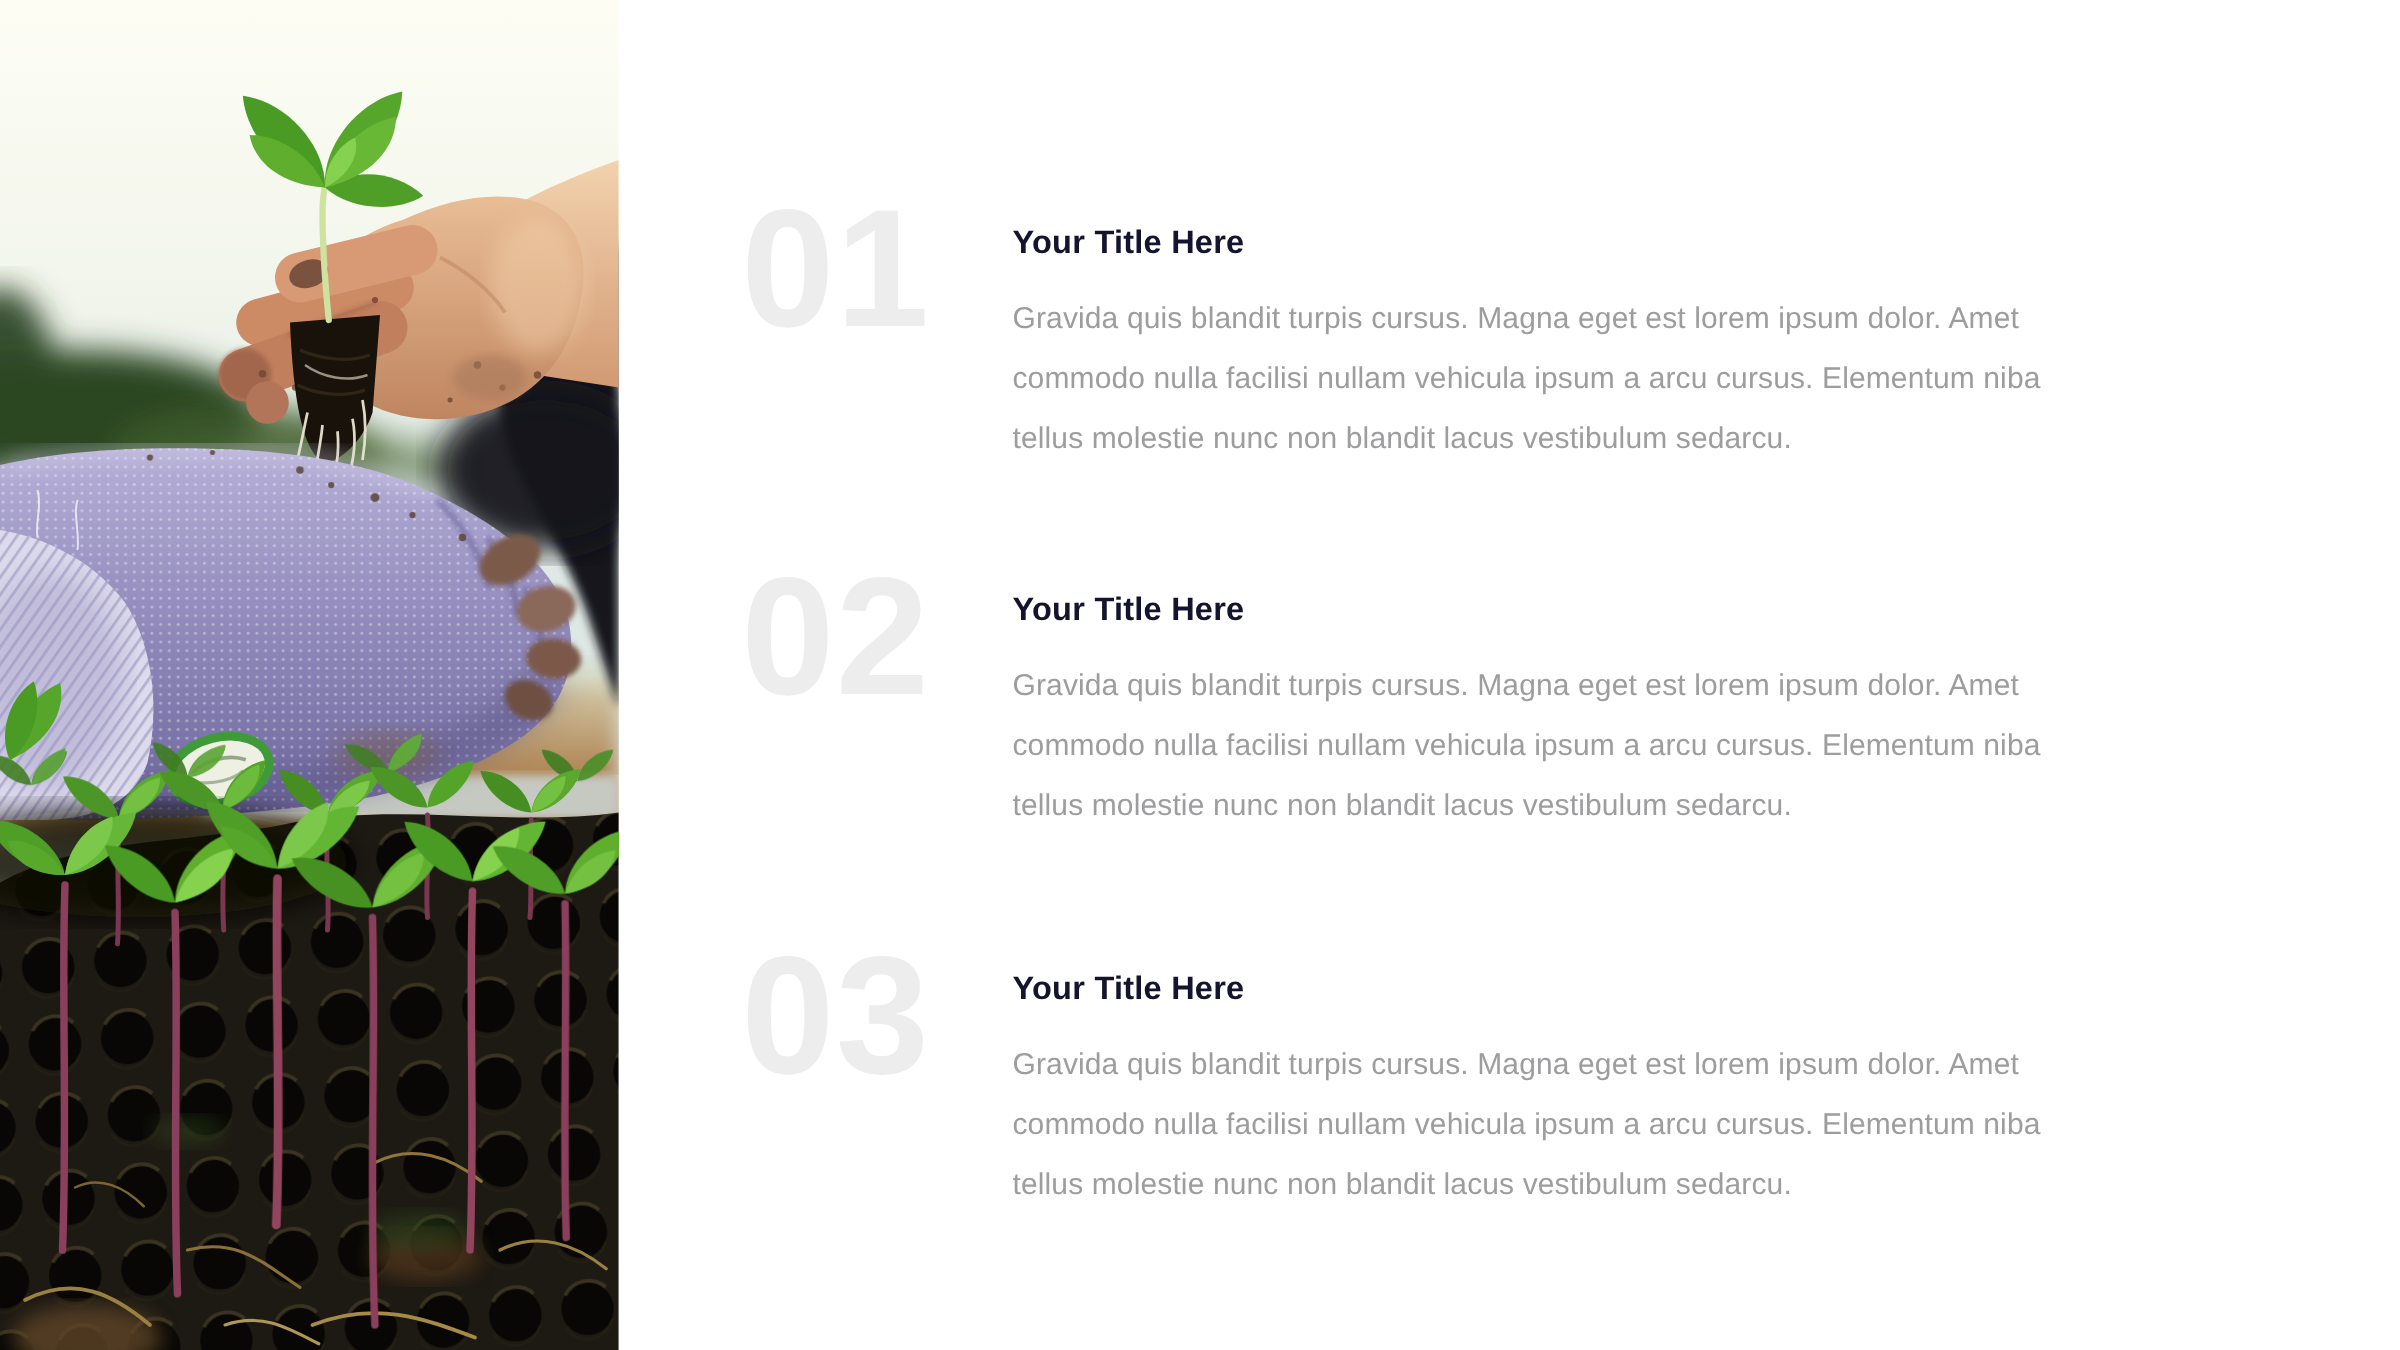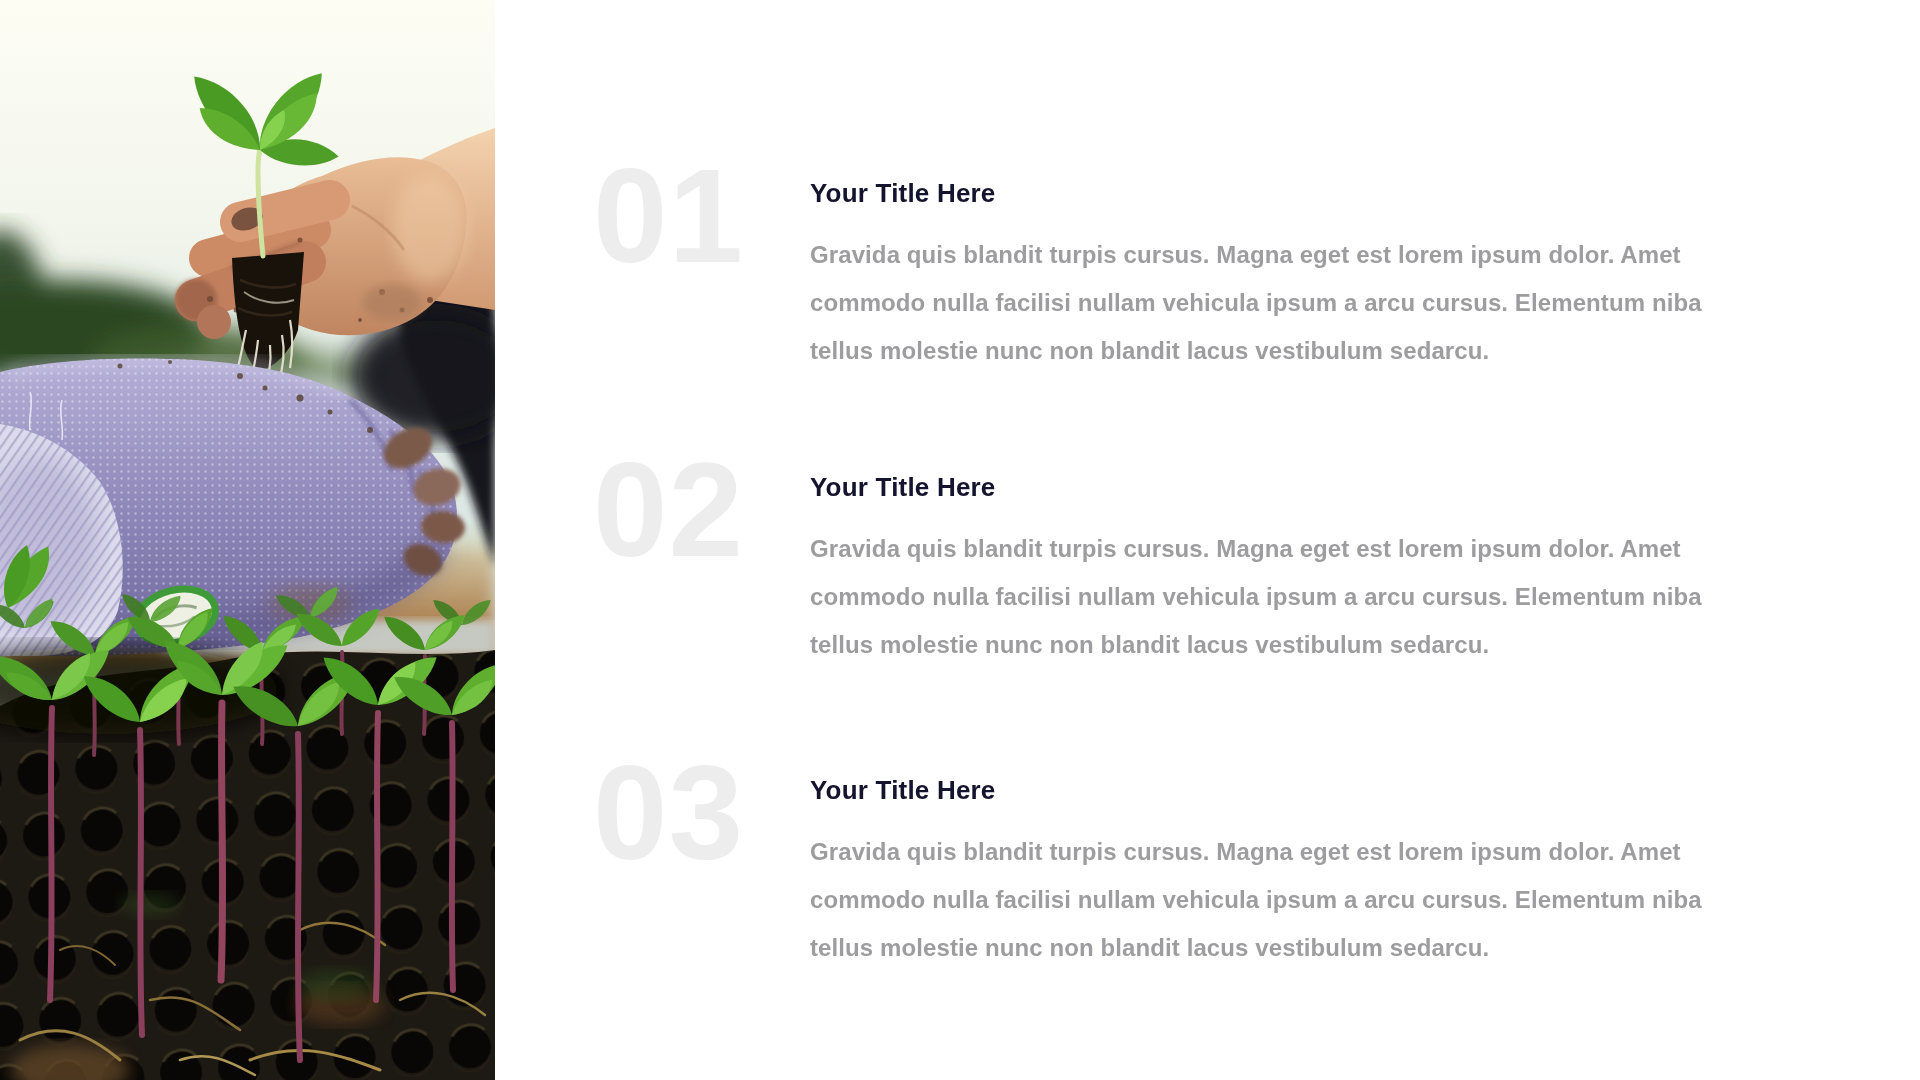--- a/index.html
+++ b/index.html
@@ -13,21 +13,21 @@
   .section{position:absolute;left:593px;width:1190px;}
   .sec-1{top:155px}
   .sec-2{top:449px}
   .sec-3{top:752px}
   .num{
     position:absolute;left:0;top:-6px;
     font-size:134px;line-height:1;font-weight:700;color:#ededed;letter-spacing:1px;
   }
   .txt{margin-left:217px;width:950px;}
   .title{font-size:26px;line-height:32px;font-weight:700;color:#14142e;letter-spacing:.2px;}
-  .para{margin:22px 0 0;font-size:24px;line-height:48px;color:#9d9d9f;white-space:pre-line;letter-spacing:.1px;font-weight:bold;}
+  .para{margin:22px 0 0;font-size:24px;line-height:48px;color:#9d9d9f;white-space:pre-line;letter-spacing:.1px;}
 </style>
 </head>
 <body>
 
 <div class="slide">
 
   <figure class="photo" aria-label="Hand holding a young seedling with root plug over a gloved hand, above trays of green sprouts">
     <svg viewBox="0 0 495 1080" xmlns="http://www.w3.org/2000/svg">
       <defs>
         <linearGradient id="sky" x1="0" y1="0" x2="0" y2="1">

